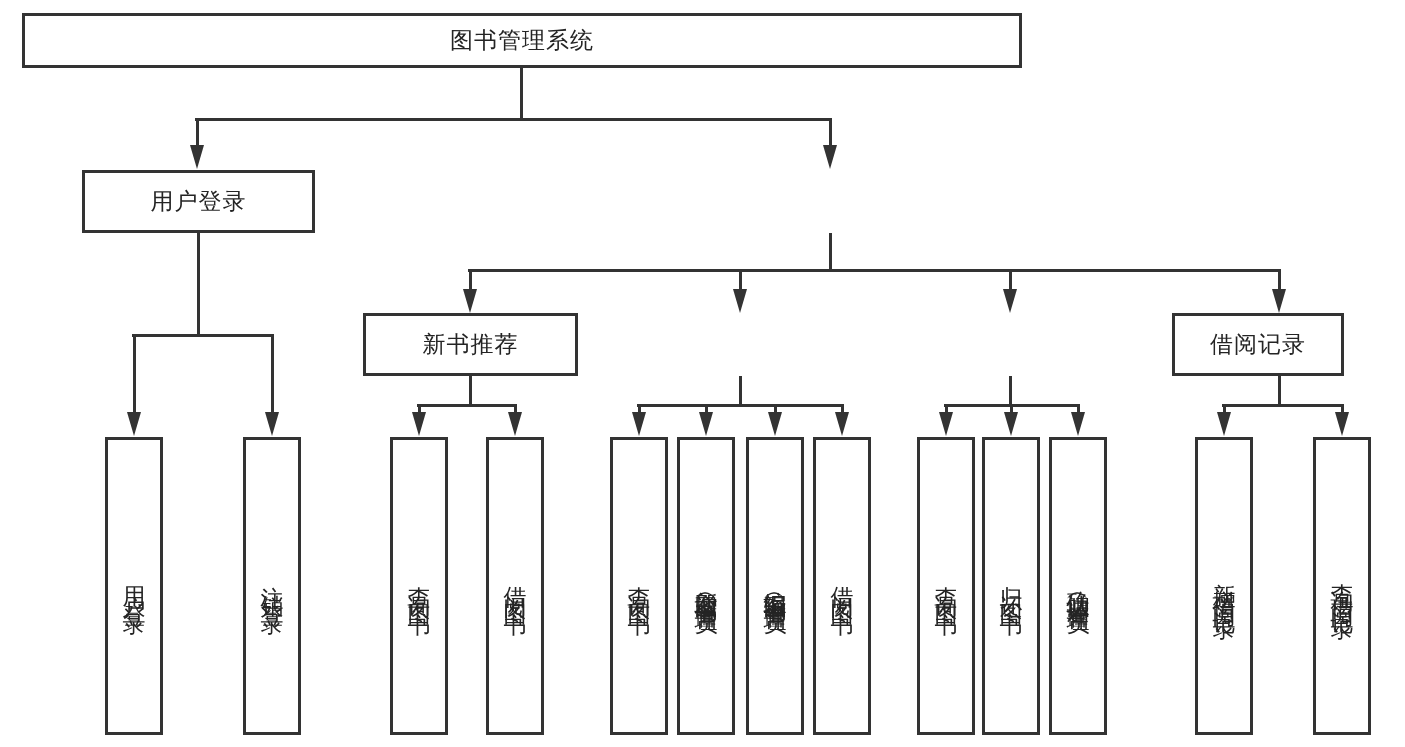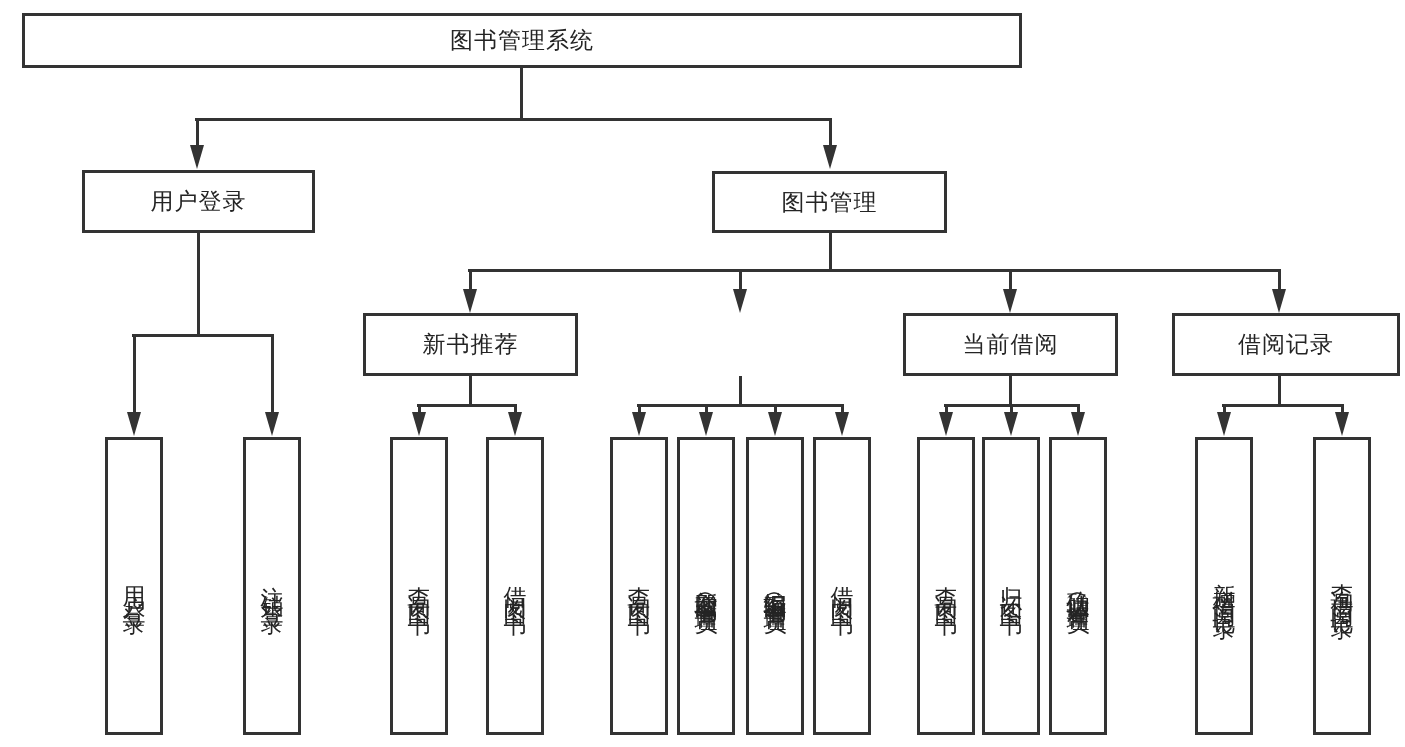--- a/index.html
+++ b/index.html
@@ -76,23 +76,20 @@
   <div class="line" style="left:520px;top:68px;width:3px;height:52px;"></div>
   <div class="line" style="left:195px;top:118px;width:637px;height:3px;"></div>
   <div class="line" style="left:196px;top:118px;width:3px;height:29px;"></div>
   <div class="ah" style="left:190px;top:145px;"></div>
   <div class="line" style="left:829px;top:118px;width:3px;height:29px;"></div>
   <div class="ah" style="left:823px;top:145px;"></div>
 
   <div class="box" style="left:82px;top:170px;width:233px;height:63px;">
     <span>用户登录</span>
   </div>
-  <div class="box" style="left:712px;top:171px;width:235px;height:62px;">
-    <span>图书管理</span>
-  </div>
 
   <div class="line" style="left:197px;top:233px;width:3px;height:103px;"></div>
   <div class="line" style="left:132px;top:334px;width:142px;height:3px;"></div>
   <div class="line" style="left:133px;top:334px;width:3px;height:78px;"></div>
   <div class="ah" style="left:127px;top:412px;"></div>
   <div class="line" style="left:271px;top:334px;width:3px;height:78px;"></div>
   <div class="ah" style="left:265px;top:412px;"></div>
 
   <div class="line" style="left:829px;top:233px;width:3px;height:38px;"></div>
   <div class="line" style="left:468px;top:269px;width:813px;height:3px;"></div>
@@ -101,24 +98,21 @@
   <div class="line" style="left:739px;top:269px;width:3px;height:21px;"></div>
   <div class="ah" style="left:733px;top:289px;"></div>
   <div class="line" style="left:1009px;top:269px;width:3px;height:21px;"></div>
   <div class="ah" style="left:1003px;top:289px;"></div>
   <div class="line" style="left:1278px;top:269px;width:3px;height:21px;"></div>
   <div class="ah" style="left:1272px;top:289px;"></div>
 
   <div class="box" style="left:363px;top:313px;width:215px;height:63px;justify-content:center;">
     <span>新书推荐</span>
   </div>
-  <div class="box" style="left:903px;top:313px;width:215px;height:63px;">
-    <span>当前借阅</span>
-  </div>
-  <div class="box" style="left:1172px;top:313px;width:228px;height:63px;">
+  <div class="box" style="left:1172px;top:313px;width:172px;height:63px;">
     <span>借阅记录</span>
   </div>
 
   <div class="line" style="left:469px;top:376px;width:3px;height:31px;"></div>
   <div class="line" style="left:417px;top:404px;width:100px;height:3px;"></div>
   <div class="line" style="left:418px;top:404px;width:3px;height:12px;"></div>
   <div class="ah" style="left:412px;top:412px;"></div>
   <div class="line" style="left:514px;top:404px;width:3px;height:12px;"></div>
   <div class="ah" style="left:508px;top:412px;"></div>
 

